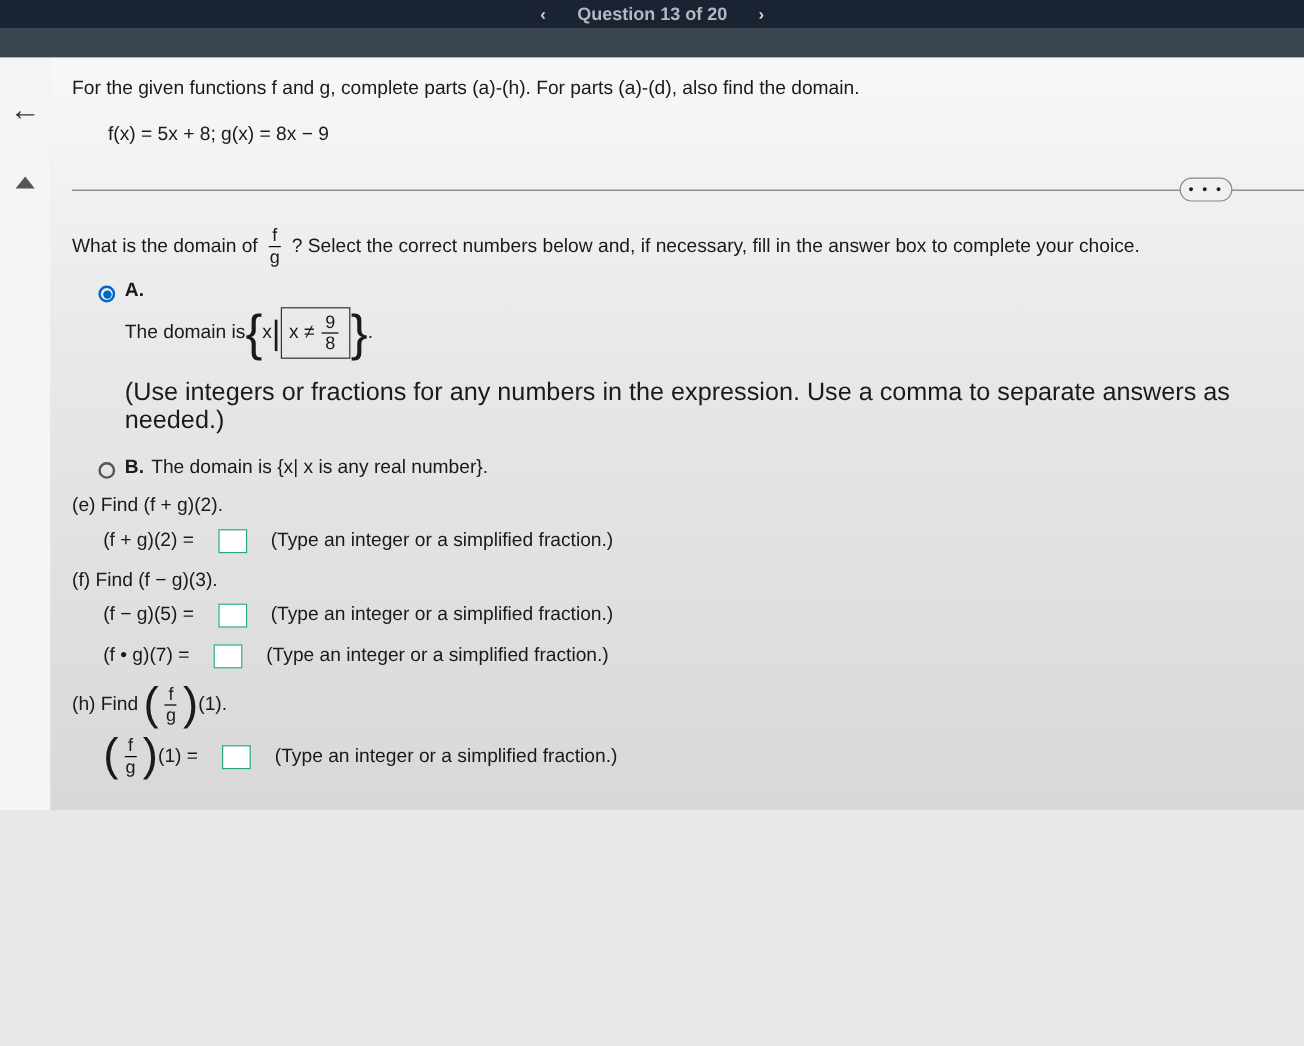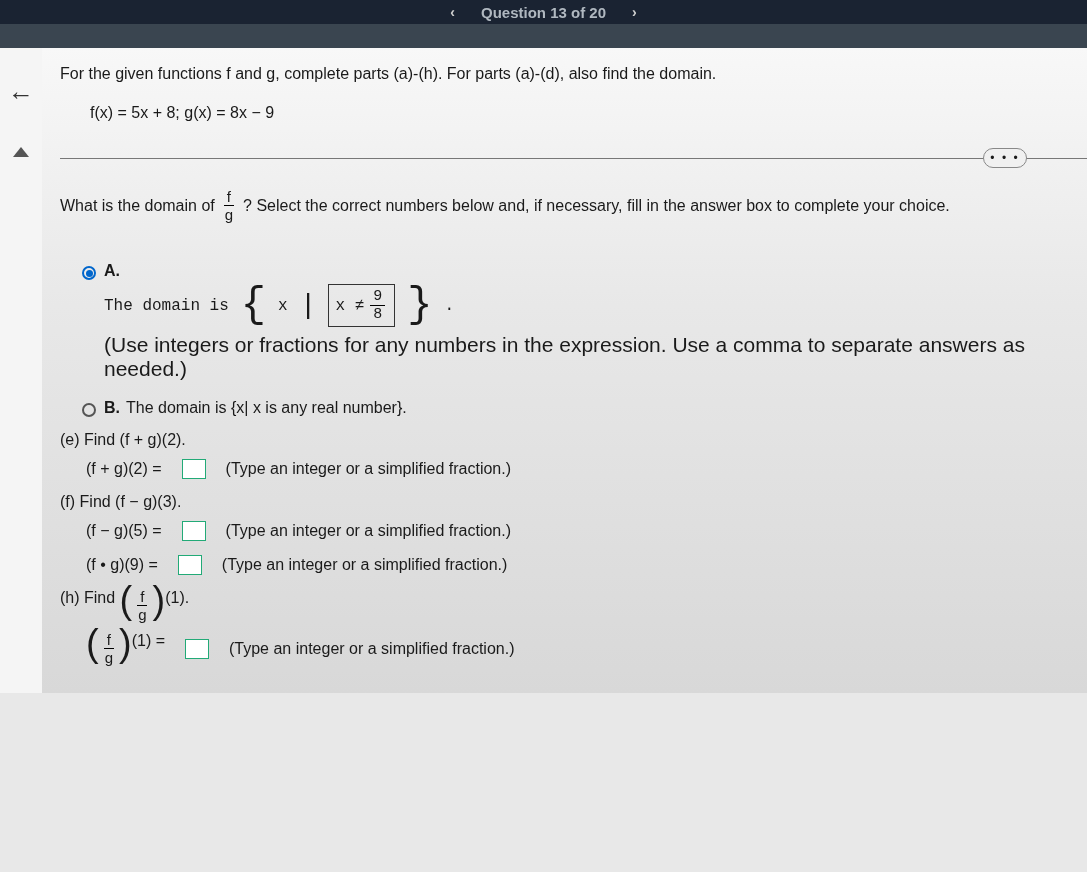--- a/index.html
+++ b/index.html
@@ -54,48 +54,48 @@
     .hr-wrap { position: relative; margin-bottom: 30px; }
     .hr-wrap hr { border: none; border-top: 1px solid #777; }
     .ellipsis-btn {
       position: absolute; right: 60px; top: -10px;
       background: #f0f0f0;
       border: 1px solid #888; border-radius: 12px;
       width: 44px; height: 20px;
       display: flex; align-items: center; justify-content: center;
       letter-spacing: 2px; font-size: 12px; cursor: pointer;
     }
-    .question-line { display: flex; align-items: center; flex-wrap: wrap; gap: 4px; margin-bottom: 40px; }
+    .question-line { display: flex; align-items: center; flex-wrap: wrap; gap: 4px; margin-bottom: 12px; }
     .frac {
       display: inline-flex; flex-direction: column; align-items: center;
       vertical-align: middle; margin: 0 3px; font-size: 15px; line-height: 1;
     }
     .frac .num { border-bottom: 1px solid #000; padding: 0 3px 1px 3px; }
     .frac .den { padding: 1px 3px 0 3px; }
     .choice-row { display: flex; align-items: flex-start; margin-left: 22px; margin-bottom: 8px; gap: 8px; }
     .radio {
       width: 14px; height: 14px; border: 2px solid #555; border-radius: 50%;
       margin-top: 4px; flex-shrink: 0; display:flex; align-items:center; justify-content:center;
     }
     .radio.selected { border-color: #0066cc; }
     .radio.selected::after { content:''; width:7px; height:7px; background:#0066cc; border-radius:50%; }
     .choice-body { flex: 1; }
     .choice-label { font-weight: bold; margin-bottom: 4px; }
-    .domain-expr { display: flex; align-items: center; gap: 12px; margin-bottom: 6px; font-family: Liberation Mono, monospace; }
+    .domain-expr { display: flex; align-items: center; gap: 0; margin-bottom: 16px; }
     .brace { font-size: 42px; font-weight: 100; line-height: 0.8;}
     .xbox {
       border: 1px solid #333; padding: 4px 6px; display: inline-flex; align-items: center; gap: 3px;
     }
     .hint { font-size: 21px; margin-bottom: 10px; }
     .choice-b-line { display:flex; align-items:center; gap:6px;}
     .sub-q { margin: 14px 0 10px 0; }
     .answer-line { display: flex; align-items: center; gap: 20px; margin-left: 26px; margin-bottom: 14px; }
     .blank-box { width: 24px; height: 20px; border: 1px solid #2a7; background: #fff; }
     .big-paren { font-size: 38px; font-weight: 100; line-height: 0.6; }
-    .fgexpr { display: inline-flex; }
+    .fgexpr { display: inline-flex; align-items: center; }
   </style>
 </head>
 <body>
 
 <div class="top-bar">
   <span class="nav-arrow">‹</span>
   <span>Question 13 of 20</span>
   <span class="nav-arrow">›</span>
 </div>
 <div class="sep-bar"></div>
@@ -163,21 +163,21 @@
     </div>
 
     <div class="sub-q">(f) Find (f − g)(3).</div>
     <div class="answer-line">
       <span>(f − g)(5) =</span>
       <span class="blank-box"></span>
       <span>(Type an integer or a simplified fraction.)</span>
     </div>
 
     <div class="answer-line">
-      <span>(f • g)(9) =</span>
+      <span>(f • g)(7) =</span>
       <span class="blank-box"></span>
       <span>(Type an integer or a simplified fraction.)</span>
     </div>
 
     <div class="sub-q">
       <span class="fgexpr">
         <span>(h) Find</span>
         &nbsp;
         <span class="big-paren">(</span>
         <span class="frac">

